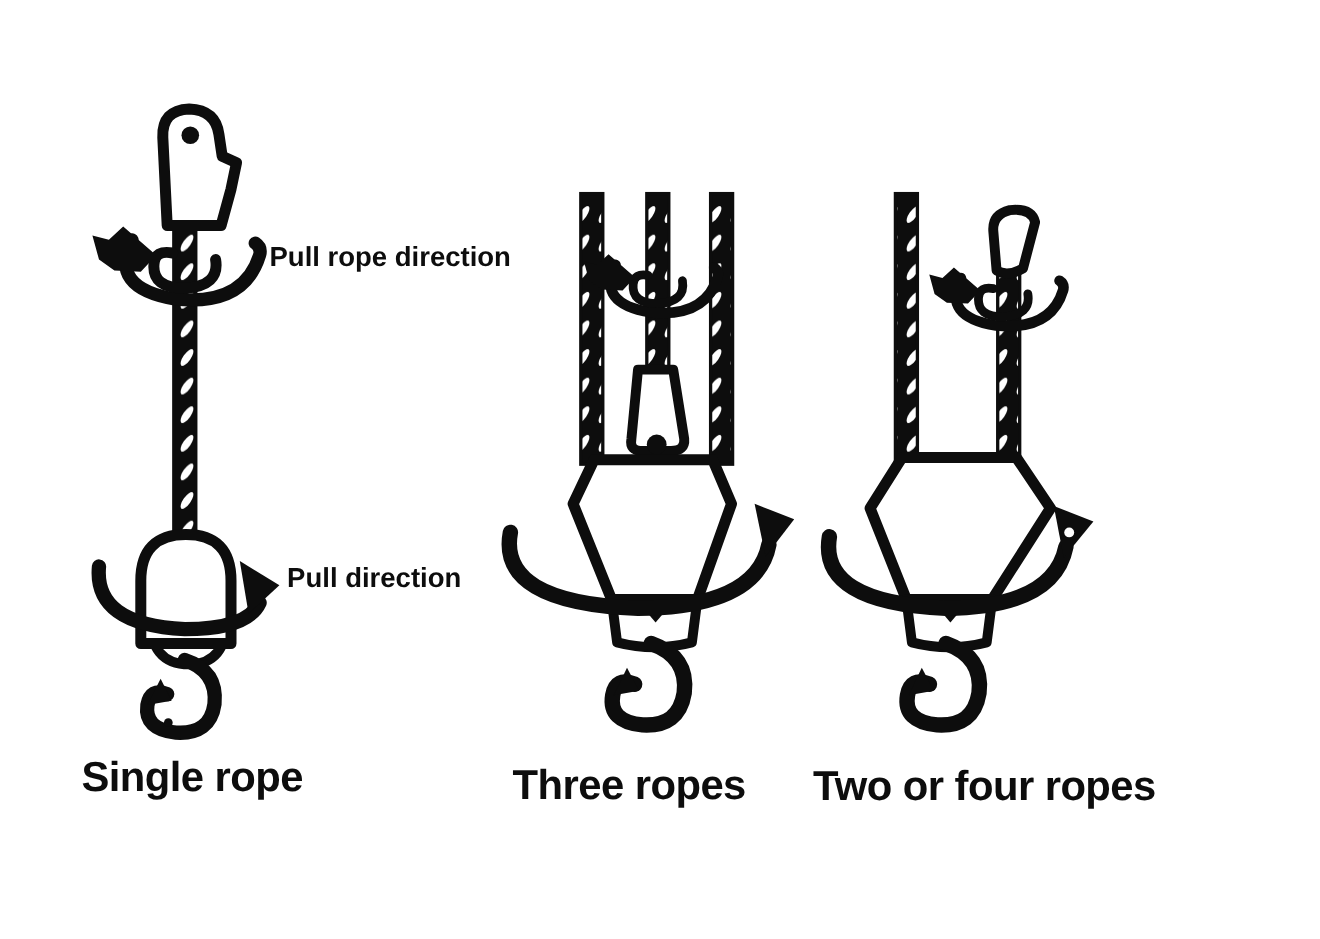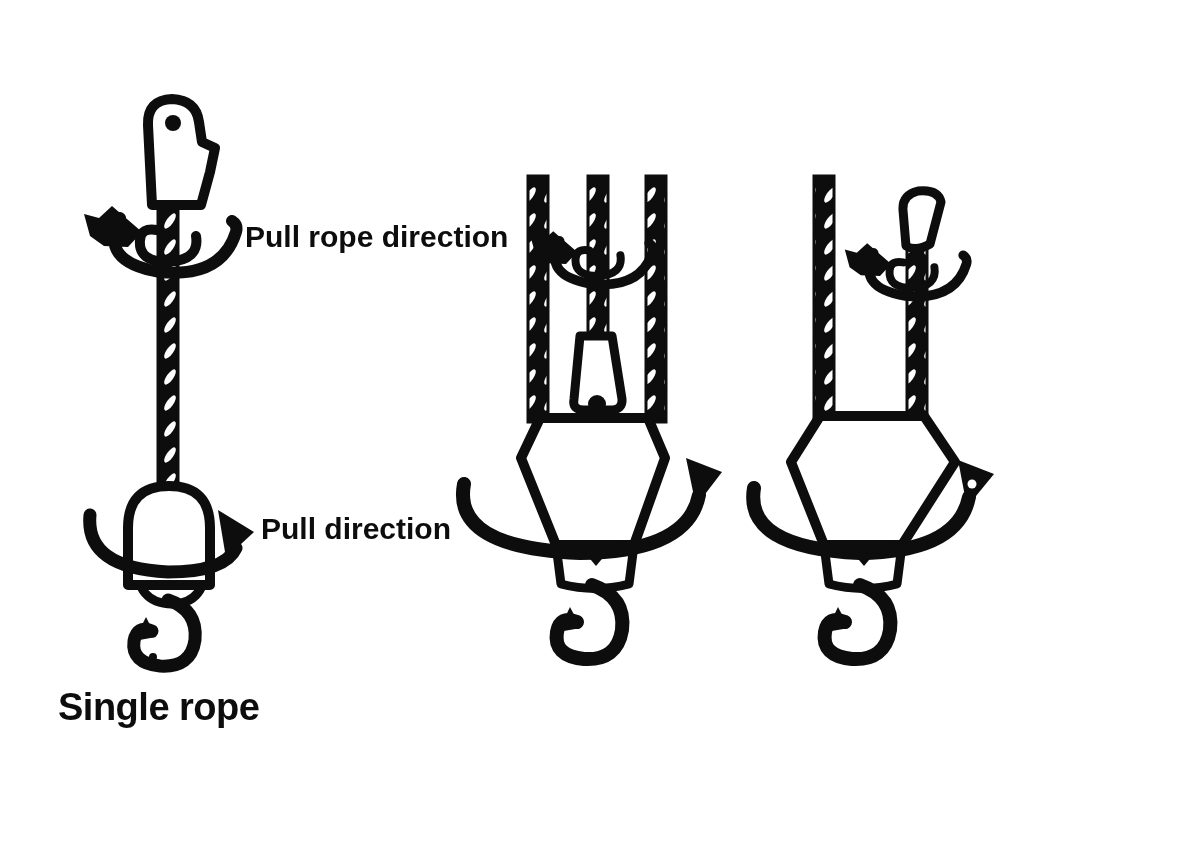--- a/index.html
+++ b/index.html
@@ -10,21 +10,21 @@
     font-family:"Liberation Sans","DejaVu Sans",sans-serif;
   }
   .art { position:absolute; left:0; top:0; }
   .art .ln { fill:none; stroke:var(--ink); stroke-linecap:round; stroke-linejoin:round; }
   .art .fw { fill:var(--paper); stroke:var(--ink); stroke-linejoin:round; stroke-linecap:round; }
   .art .fk { fill:var(--ink); stroke:none; }
   .lbl {
     position:absolute; color:var(--ink); font-weight:700;
     line-height:1; white-space:nowrap; letter-spacing:0;
   }
-  .annot { font-size:30px; }
+  .annot { font-size:25px; }
   .caption { font-size:38px; letter-spacing:-0.5px; }
 </style>
 </head>
 <body>
 
 <div class="stage">
 
   <svg class="art" width="1200" height="854" viewBox="0 0 1200 854">
     <defs>
 
@@ -119,16 +119,18 @@
         <path class="fk" d="M 958 460 L 994 474 L 967 507 Z"></path>
         <circle cx="972" cy="484" r="4.5" fill="#ffffff"></circle>
       </g>
     </g>
   </svg>
 
   <div class="lbl annot" style="left:245px; top:222px;">Pull rope direction</div>
 
   <div class="lbl annot" style="left:261px; top:514px;">Pull direction</div>
 
-  <div class="lbl caption" style="left:58px; top:688px;text-align:right;">Single rope</div>
+  <div class="lbl caption" style="left:74px; top:688px;text-align:right;">Single rope</div>
 
+  <div class="lbl caption" style="left:466px; top:695px;">Three ropes</div>
 
+  <div class="lbl caption" style="left:739px; top:696px;">Two or four ropes</div>
 </div>
 
 </body></html>

